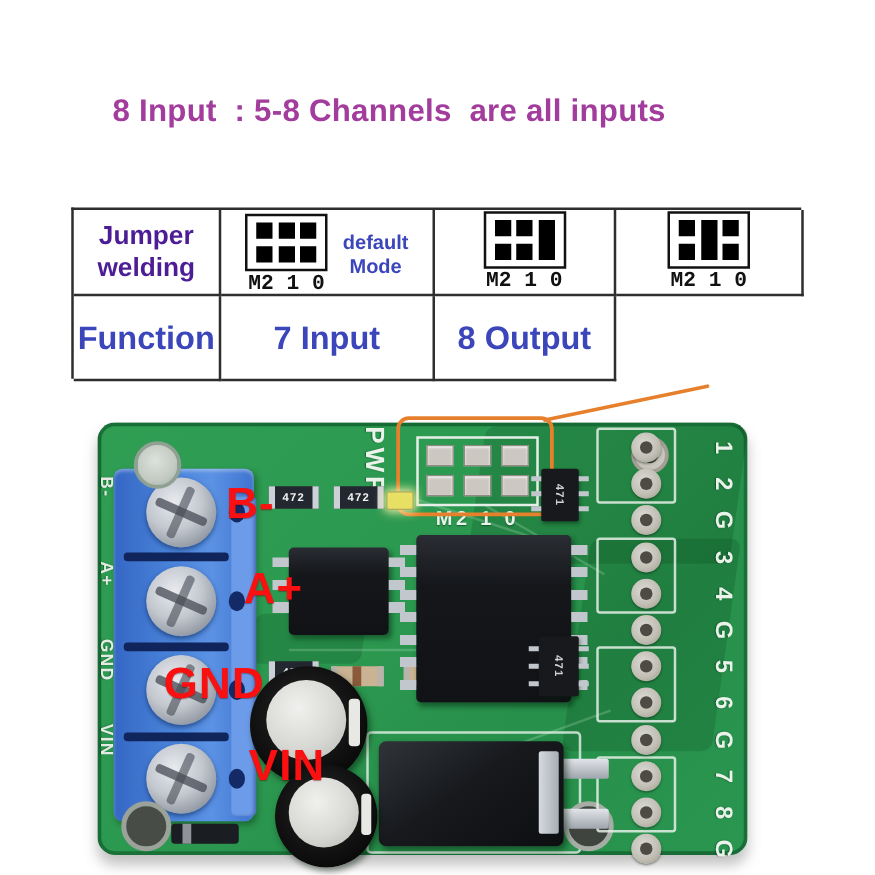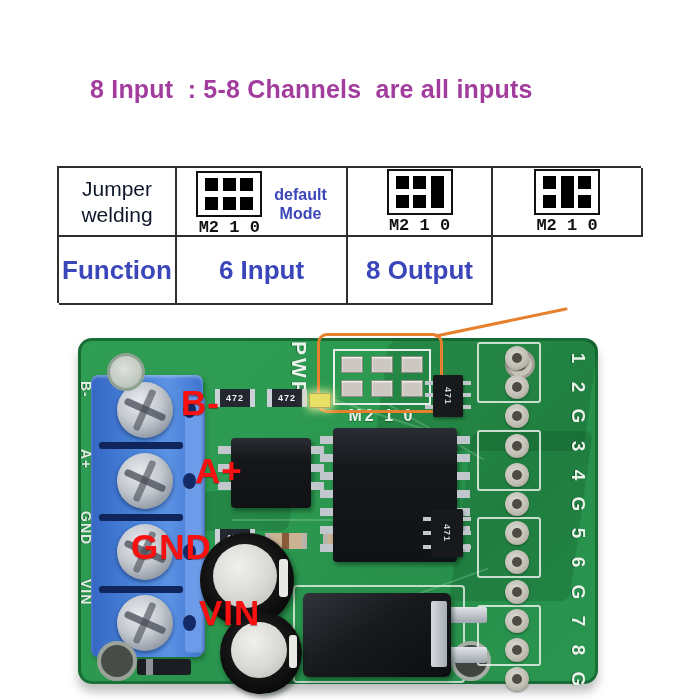--- a/index.html
+++ b/index.html
@@ -11,21 +11,21 @@
   .heading { position:absolute; left:90px; top:12px; color:var(--heading); font-weight:bold;
              font-size:25px; line-height:31px; white-space:pre; letter-spacing:0.2px; }
 
   
   .mode-table { position:absolute; left:57px; top:166px; width:584px; height:137px;
                 display:grid; grid-template-columns:118px 171px 145px 150px; grid-template-rows:69px 68px;
                 border-top:2px solid #2e2e2e; border-left:2px solid #2e2e2e; background:#fff; }
   .cell { border-right:2px solid #2e2e2e; border-bottom:2px solid #2e2e2e;
           display:flex; align-items:center; justify-content:center; }
   .pre { white-space:pre-line; text-align:center; }
-  .black-bold { color:#0f172a; font-weight:normal; font-size:21px; line-height:26px; }
+  .black-bold { color:#4c1d95; font-weight:bold; font-size:21px; line-height:26px; }
   .blue-big { color:var(--table-blue); font-weight:bold; font-size:26px; }
   .blue-two { color:var(--table-blue); font-weight:bold; font-size:24px; line-height:29px; text-align:left; }
   .note { color:var(--table-blue); font-weight:bold; font-size:16px; line-height:19px; }
   .jwrap { display:flex; align-items:center; justify-content:center; gap:12px; padding-top:4px; }
   .jd-col { display:flex; flex-direction:column; align-items:center; }
   .jumper-diagram { width:66px; height:46px; background:#fff; border:2px solid #111;
                     display:flex; justify-content:space-between; padding:5px 7px; }
   .jcol { display:flex; flex-direction:column; justify-content:space-between; height:100%; }
   .jsq { display:block; width:13px; height:13px; background:#000; }
   .jbar { width:13px; height:100%; background:#000; }
@@ -220,21 +220,21 @@
             </div>
           </div>
         <div class="jlabel">M2 1 0</div>
       </div>
     </div>
 
     <div class="cell">
       <span class="blue-big">Function</span>
     </div>
     <div class="cell">
-      <span class="blue-big">6 Input</span>
+      <span class="blue-big">7 Input</span>
     </div>
     <div class="cell">
       <span class="blue-big">8 Output</span>
     </div>
   </div>
 
   <svg class="leader" width="700" height="700">
     <line x1="436" y1="336" x2="566" y2="309" stroke="#e7802c" stroke-width="3" stroke-linecap="round"></line>
   </svg>
 

